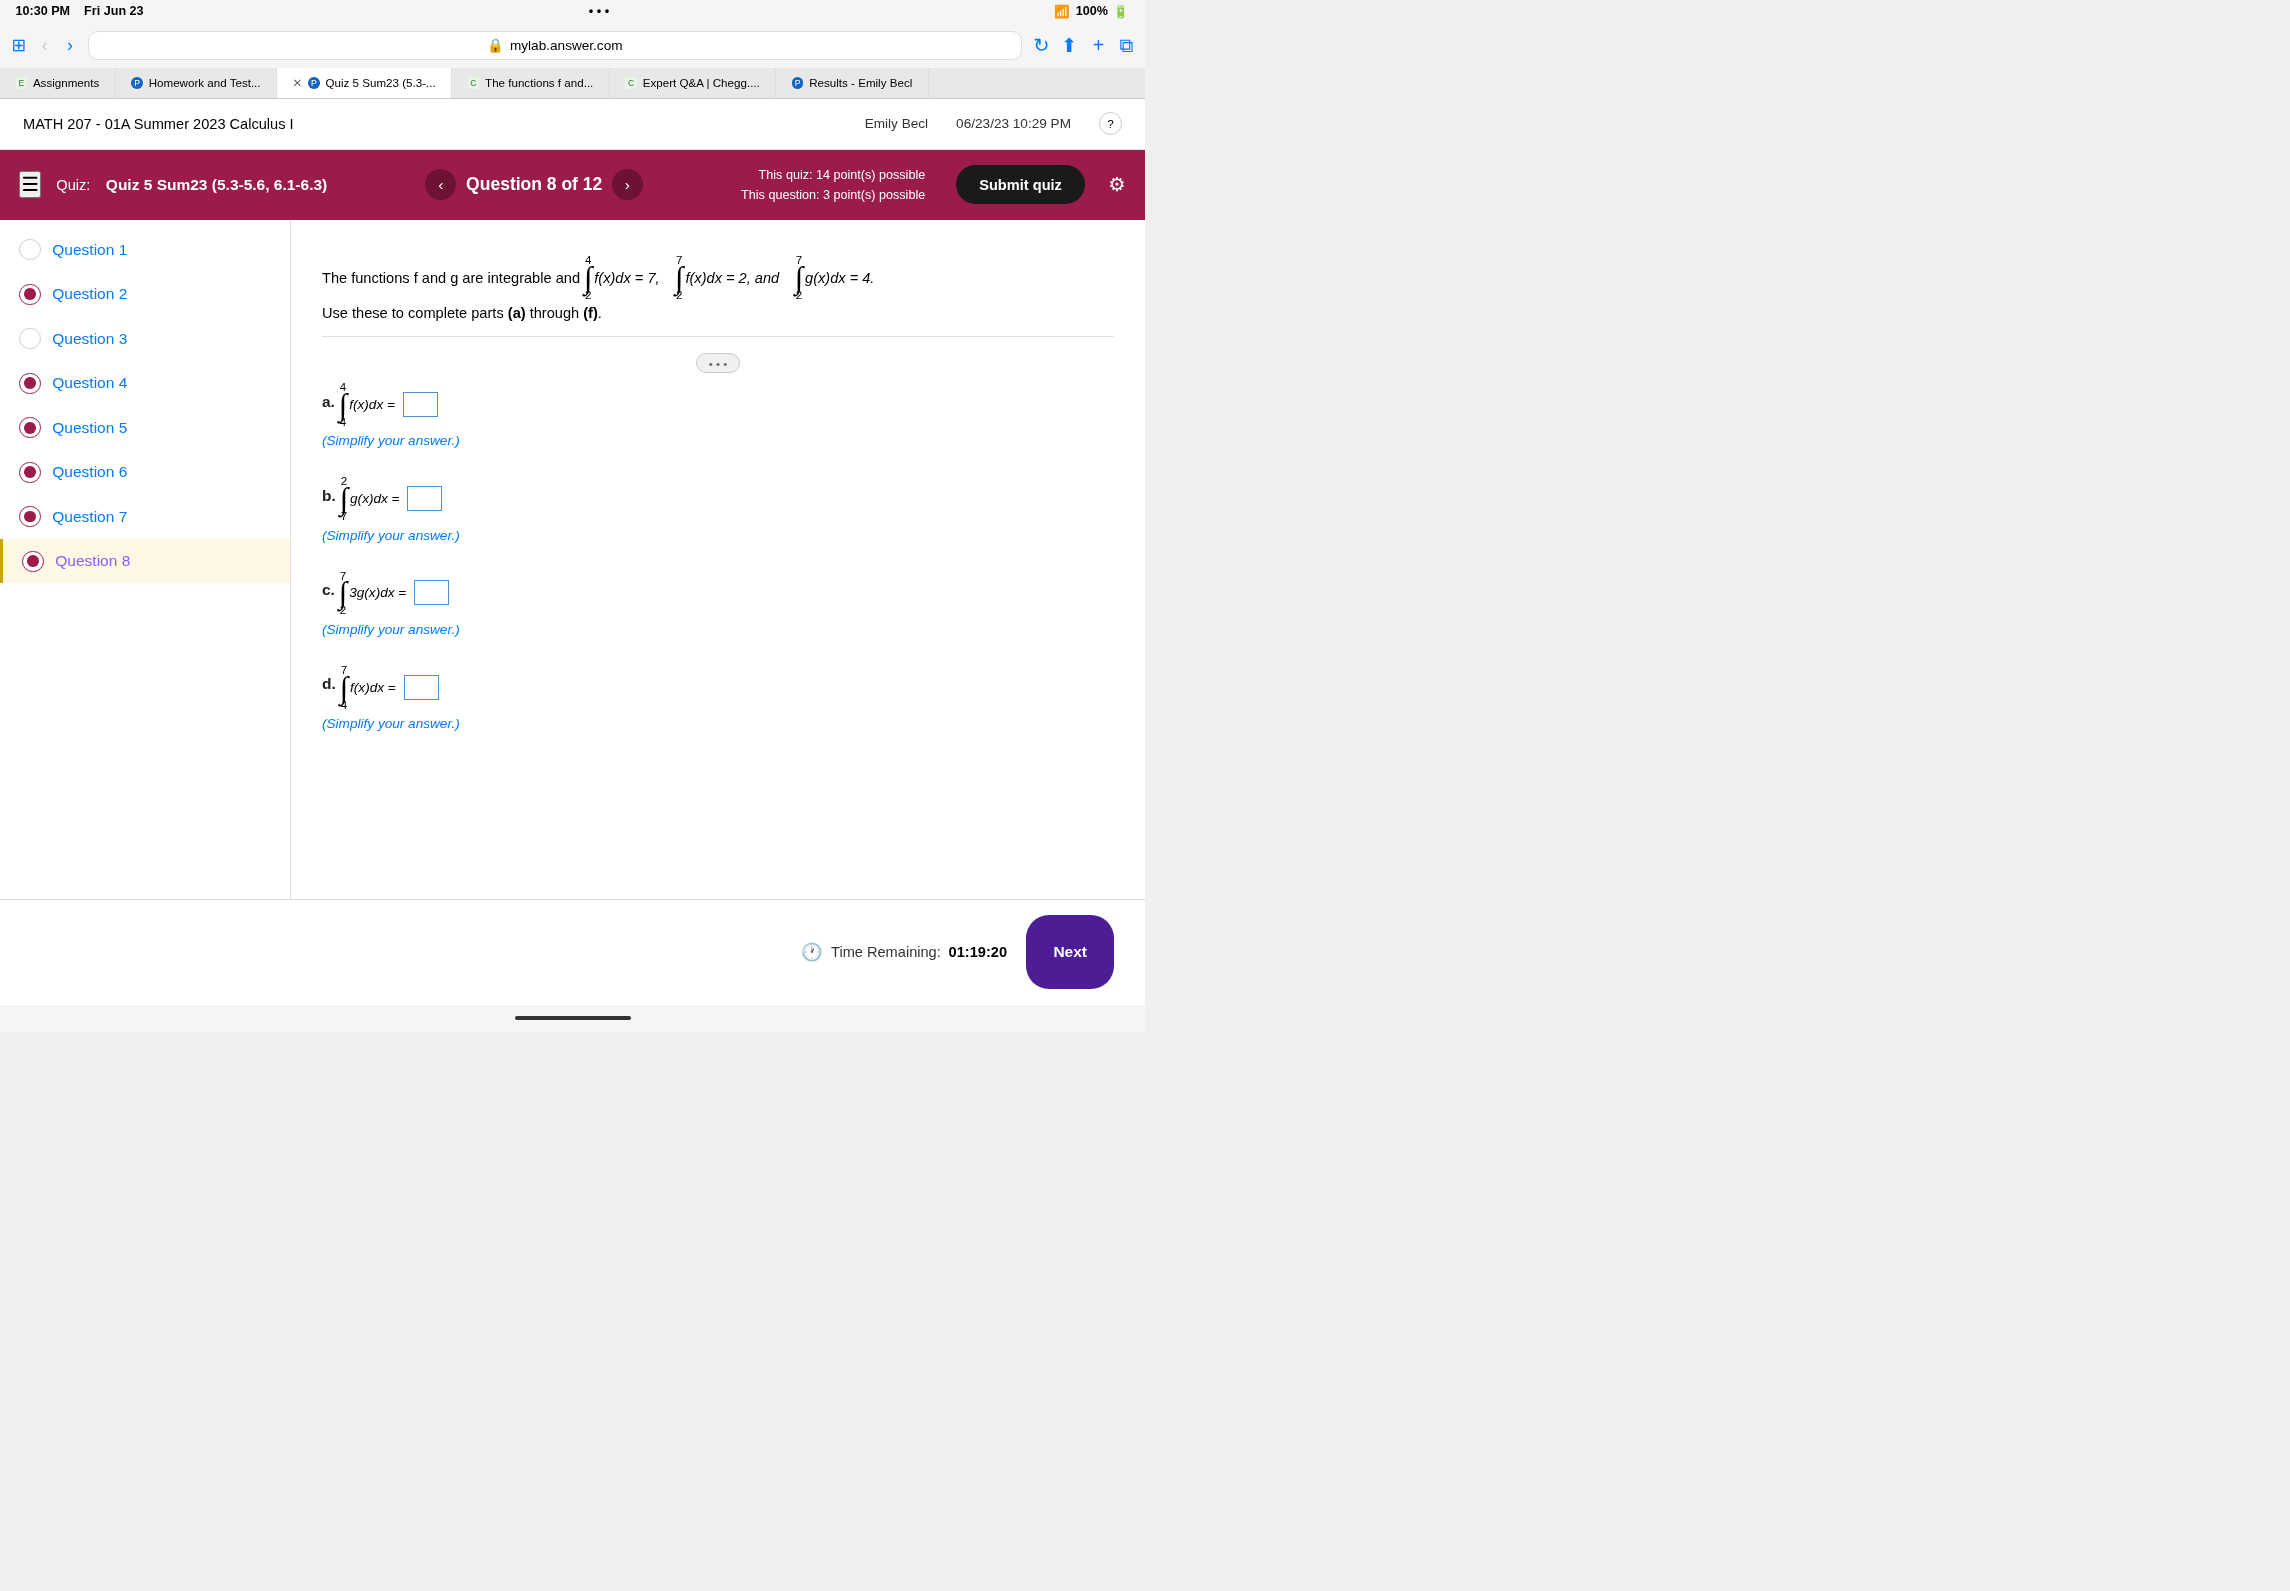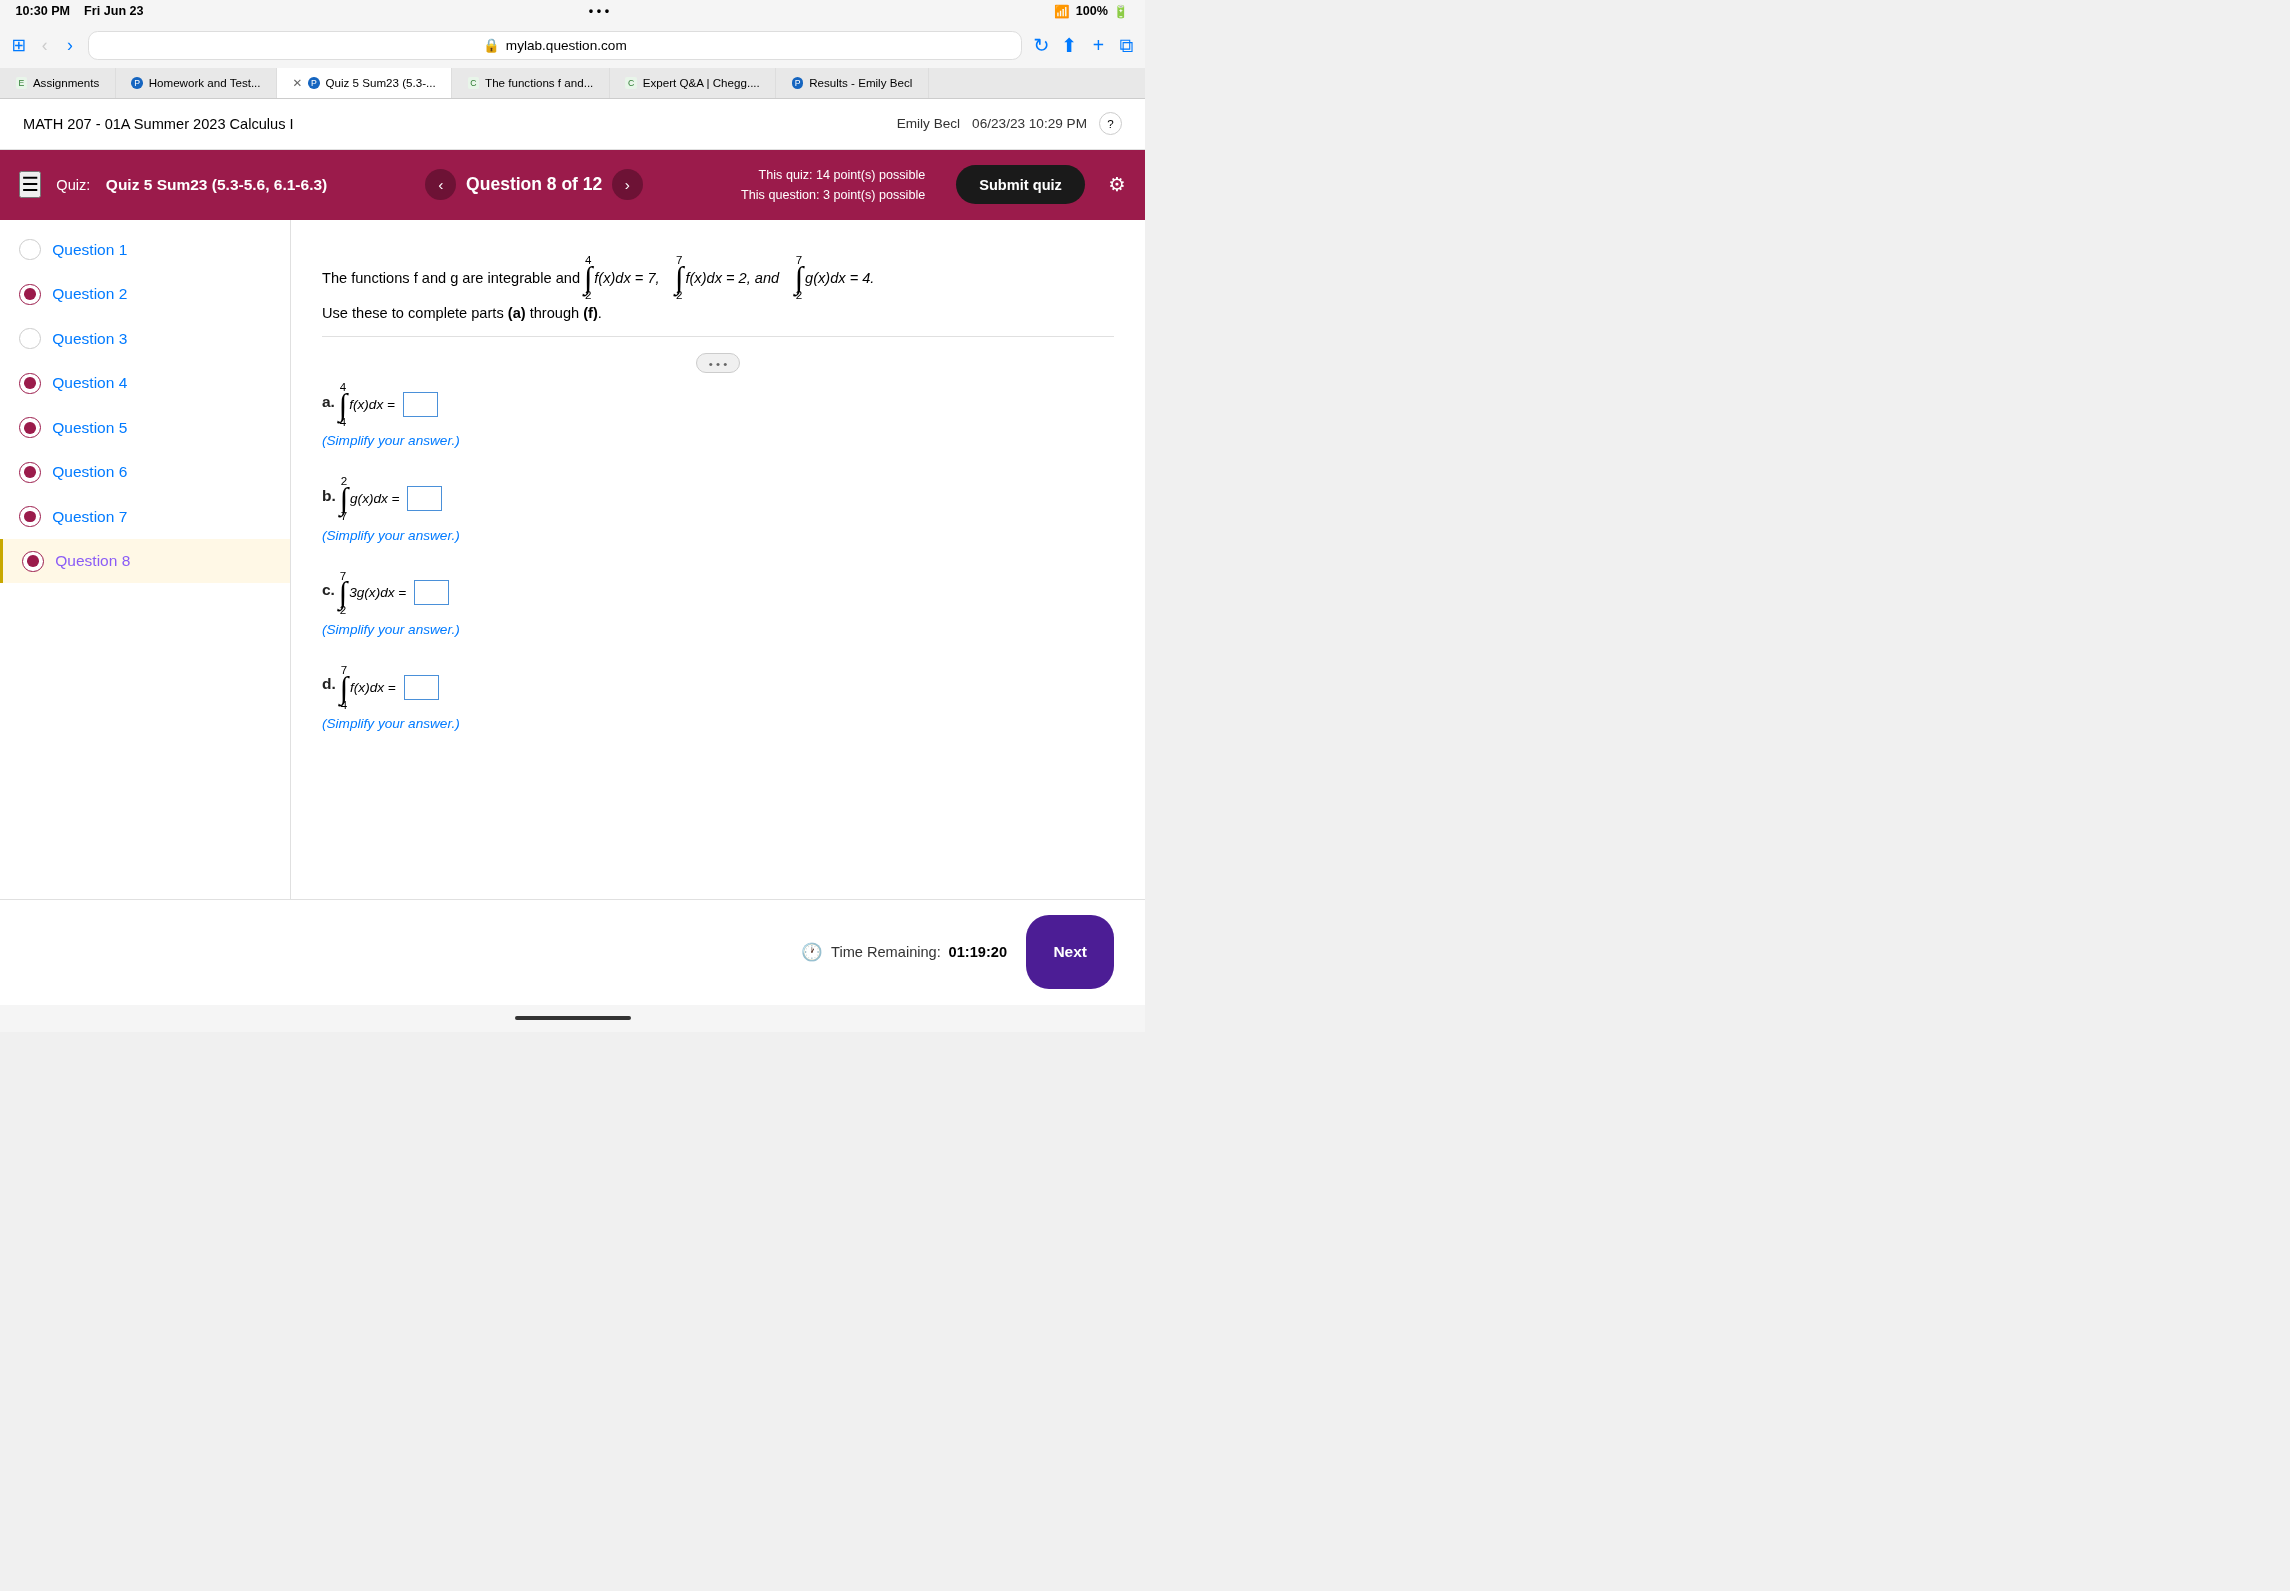--- a/index.html
+++ b/index.html
@@ -84,21 +84,21 @@
     
     .page-header {
       background: white;
       padding: 13.6px 23px;
       display: flex;
       justify-content: space-between;
       align-items: center;
       border-bottom: 1px solid #e0e0e0;
     }
     .course-title { font-size: 14.6px; font-weight: 500; }
-    .user-info { font-size: 13.6px; color: #333; display: flex; align-items: center; gap: 12px; margin-left: 48px; }
+    .user-info { font-size: 13.6px; color: #333; display: flex; align-items: center; gap: 28px; margin-left: 48px; }
 
     
     .quiz-header {
       background: #9b1b4b;
       color: white;
       padding: 0 19.4px;
       display: flex;
       align-items: center;
       gap: 15.5px;
       height: 70px;
@@ -337,21 +337,21 @@
     <span>🔋</span>
   </div>
 </div>
 
 <div class="browser-chrome">
   <button class="sidebar-btn">⊞</button>
   <button class="nav-btn disabled">‹</button>
   <button class="nav-btn">›</button>
   <div class="address-bar">
     <span class="lock-icon">🔒</span>
-    <span>mylab.question.com</span>
+    <span>mylab.answer.com</span>
   </div>
   <button class="browser-action">↻</button>
   <div class="browser-actions">
     <button class="browser-action">⬆</button>
     <button class="browser-action">+</button>
     <button class="browser-action">⧉</button>
   </div>
 </div>
 
 <div class="tabs">

